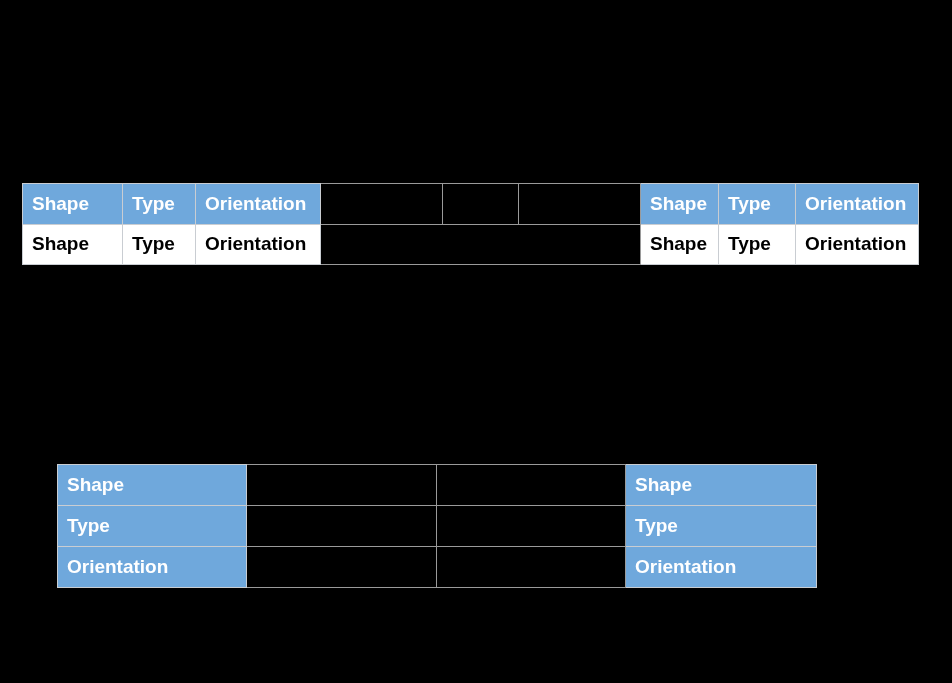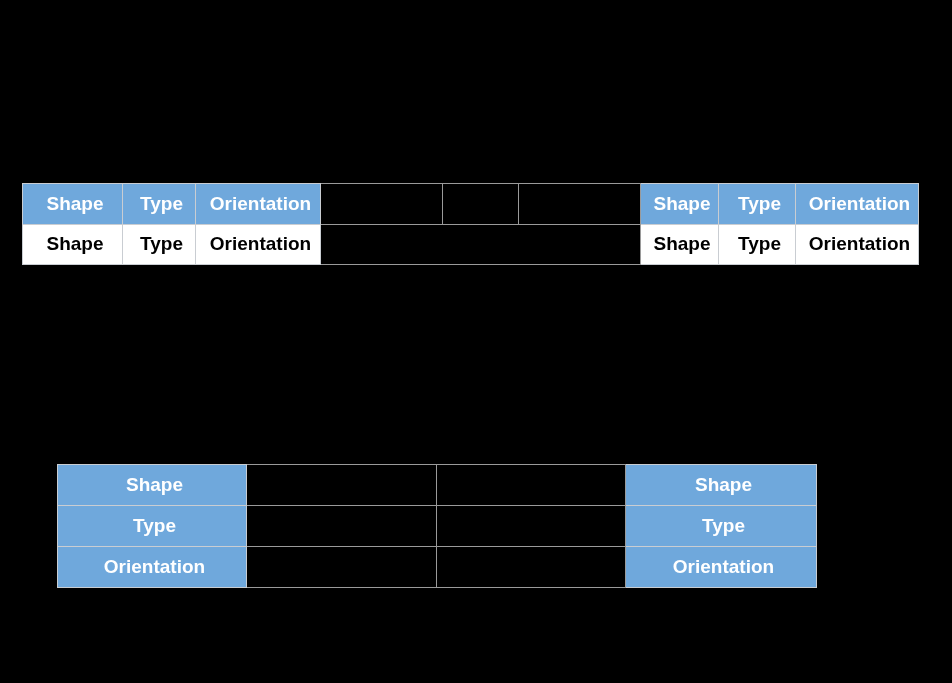--- a/index.html
+++ b/index.html
@@ -7,21 +7,20 @@
     padding: 0;
     background: #000000;
   }
   .canvas {
     position: relative;
     width: 952px;
     height: 683px;
     background: #000000;
     overflow: hidden;
     font-family: "Liberation Sans", sans-serif;
-    text-align: center;
   }
   table {
     position: absolute;
     border-collapse: collapse;
     table-layout: fixed;
     font-family: "Liberation Sans", sans-serif;
   }
   td {
     border: 1px solid #9a9a9a;
     padding: 0 4px 0 9px;

